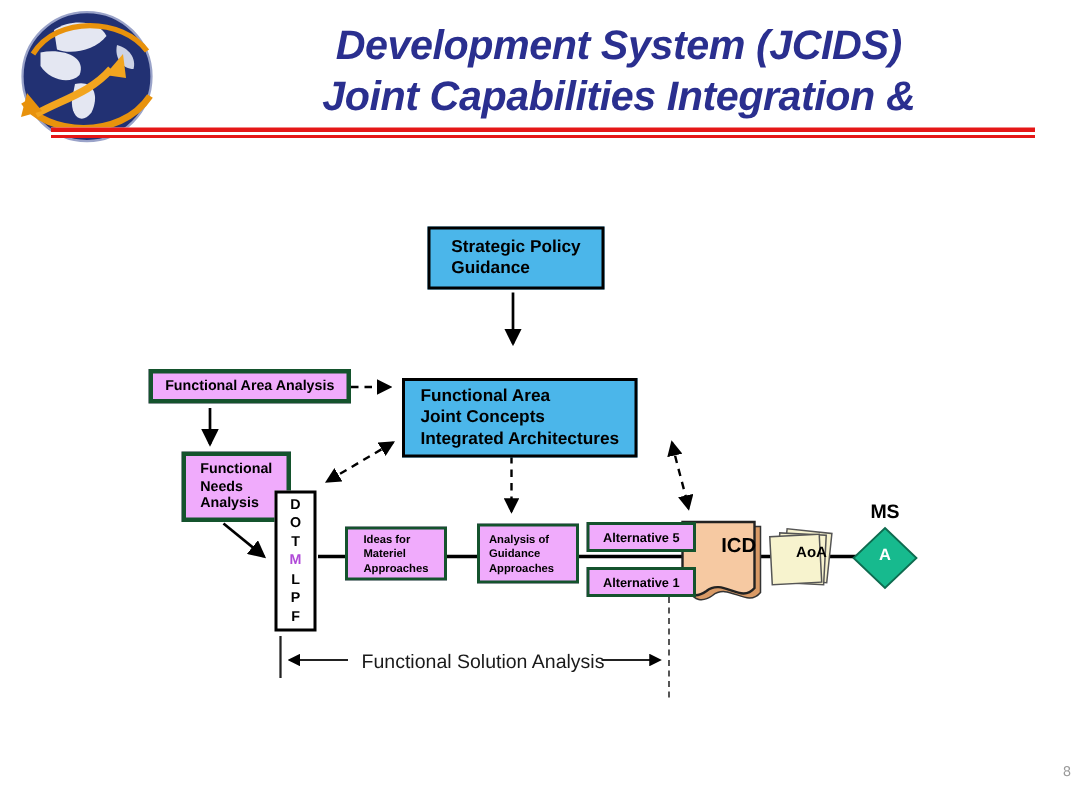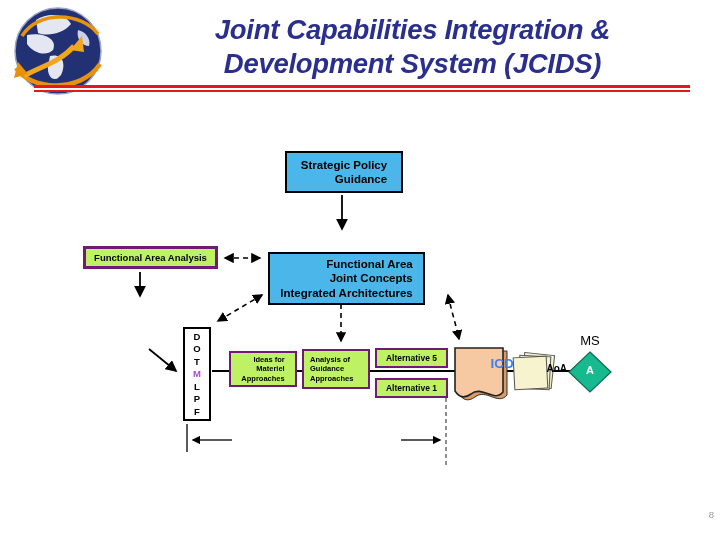--- a/index.html
+++ b/index.html
@@ -4,40 +4,40 @@
 <style>
   html,body{margin:0;padding:0;background:#fff;}
   .slide{position:relative;width:720px;height:540px;background:#fff;overflow:hidden;
          font-family:"Liberation Sans",sans-serif;}
   .abs{position:absolute;box-sizing:border-box;}
   .title-wrap{left:125px;top:13px;width:575px;text-align:center;color:#2A2F8F;
               font-weight:bold;font-style:italic;font-size:27.5px;line-height:34px;letter-spacing:-0.3px;}
   .red-underline{left:34px;top:85px;width:656px;height:7px;
                  border-top:3px solid #E51717;border-bottom:2px solid #E51717;background:#fff;}
   .box{position:absolute;box-sizing:border-box;display:flex;align-items:center;justify-content:center;
-       text-align:right;font-weight:bold;color:#000;white-space:pre-line;line-height:1.22;}
+       text-align:left;font-weight:bold;color:#000;white-space:pre-line;line-height:1.22;}
   .blue{background:#4BB6EA;border:2px solid #000;}
-  .yellow{background:#bef264;border:2px solid #701a75;}
+  .yellow{background:#f0abfc;border:2px solid #14532d;margin-left:16px;}
   .b3{border-width:3px;}
   .spg{left:285px;top:151px;width:118px;height:42px;font-size:11.5px;}
   .fa{left:268px;top:252px;width:157px;height:53px;font-size:11.5px;}
   .faa{left:83px;top:246px;width:135px;height:23px;font-size:9.5px;}
   .fna{left:105px;top:301px;width:73px;height:47px;font-size:9.5px;}
   .dot{left:183px;top:327px;width:28px;height:94px;background:#fff;border:2px solid #000;
        display:flex;flex-direction:column;align-items:center;justify-content:space-evenly;
        font-size:9.5px;font-weight:bold;line-height:1;}
   .dot .m{color:#B04AD8;}
-  .ideas{left:229px;top:351px;width:68px;height:36px;font-size:7.5px;}
+  .ideas{left:214px;top:351px;width:68px;height:36px;font-size:7.5px;}
   .anal{left:302px;top:349px;width:68px;height:40px;font-size:7.5px;
         justify-content:flex-start;text-align:left;padding-left:6px;}
   .alt1{left:375px;top:348px;width:73px;height:20px;font-size:8.5px;}
   .alt2{left:375px;top:378px;width:73px;height:20px;font-size:8.5px;}
-  .icd-label{left:480px;top:356px;width:44px;text-align:center;font-weight:bold;font-size:13.5px;color:#3b82f6;}
-  .aoa-label{left:515px;top:363px;width:52px;text-align:right;font-weight:bold;font-size:10px;color:#000;}
-  .ms-label{left:572px;top:333px;width:36px;text-align:center;font-weight:normal;font-size:13px;color:#000;}
+  .icd-label{left:460px;top:356px;width:44px;text-align:right;font-weight:bold;font-size:13.5px;color:#000000;}
+  .aoa-label{left:515px;top:363px;width:52px;text-align:center;font-weight:bold;font-size:10px;color:#000;}
+  .ms-label{left:572px;top:333px;width:36px;text-align:center;font-weight:bold;font-size:13px;color:#000;}
   .ms-a{left:578px;top:364px;width:24px;text-align:center;font-weight:bold;font-size:11px;color:#fff;}
   .span-label{left:238px;top:433px;width:168px;text-align:center;font-size:13px;color:#1a1a1a;}
   .page-num{left:694px;top:509px;width:20px;text-align:right;font-size:9.5px;color:#999;}
   svg.layer{position:absolute;left:0;top:0;pointer-events:none;}
 </style>
 </head>
 <body>
 
 <div class="slide">
 
@@ -85,31 +85,34 @@
     <path d="M42,52 C53,49 59,58 53,71 C46,80 39,73 40,62 Z" fill="#E4E7F2"></path>
     <path d="M70,26 C78,28 83,35 81,42 C74,42 68,35 70,26 Z" fill="#CDD3E6"></path>
     <path d="M8,64 C22,86 72,90 92,60" fill="none" stroke="#E8920C" stroke-width="4.5"></path>
     <path d="M90,30 C74,8 30,6 14,32" fill="none" stroke="#E8920C" stroke-width="3.5"></path>
     <path d="M16,72 C34,62 52,58 66,42" fill="none" stroke="#F2A51F" stroke-width="5"></path>
     <polygon points="62,46 74,32 76,48" fill="#F2A51F"></polygon>
     <polygon points="10,58 6,74 20,70" fill="#E8920C"></polygon>
   </svg>
 
   <div class="abs title-wrap">
+    <div>Development System (JCIDS)</div>
     <div>Joint Capabilities Integration &amp;</div>
-    <div>Development System (JCIDS)</div>
   </div>
   <div class="abs red-underline"></div>
 
   <div class="box blue spg">Strategic Policy
 Guidance</div>
   <div class="box blue fa">Functional Area
 Joint Concepts
 Integrated Architectures</div>
   <div class="box yellow b3 faa">Functional Area Analysis</div>
+  <div class="box yellow b3 fna">Functional
+Needs
+Analysis</div>
 
   <div class="dot abs">
     <span>D</span>
     <span>O</span>
     <span>T</span>
     <span class="m">M</span>
     <span>L</span>
     <span>P</span>
     <span>F</span>
   </div>
@@ -121,16 +124,17 @@
 Guidance
 Approaches</div>
   <div class="box yellow alt1">Alternative 5</div>
   <div class="box yellow alt2">Alternative 1</div>
 
   <div class="abs icd-label">ICD</div>
   <div class="abs aoa-label">AoA</div>
   <div class="abs ms-label">MS</div>
   <div class="abs ms-a">A</div>
 
+  <div class="abs span-label">Functional Solution Analysis</div>
 
   <div class="abs page-num">8</div>
 
 </div>
 
 </body></html>

